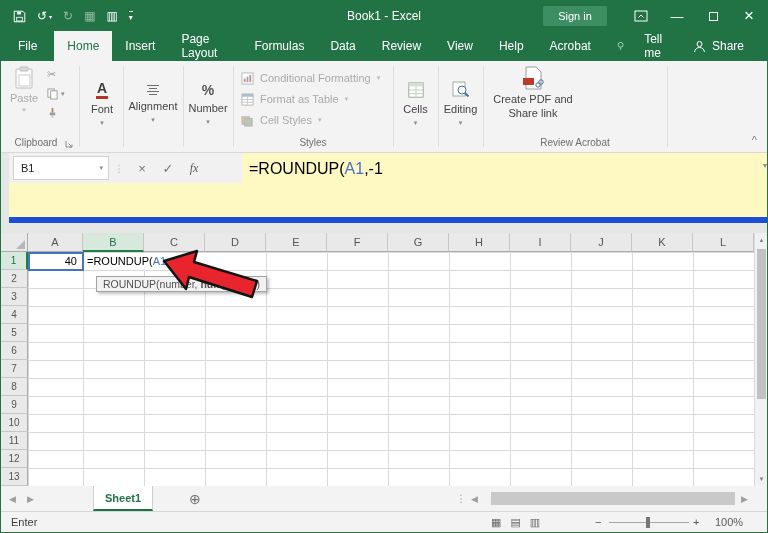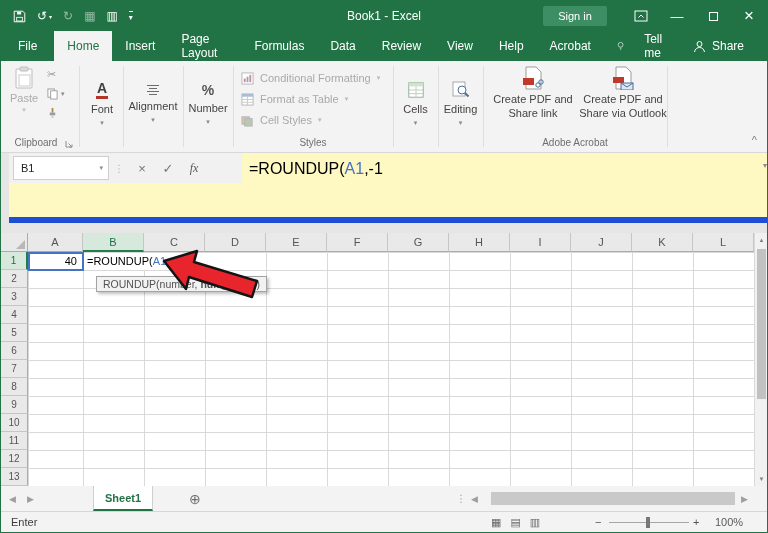--- a/index.html
+++ b/index.html
@@ -308,30 +308,21 @@
 
     <div class="acro-btn" style="left:488px;">
       <svg width="22" height="24" viewBox="0 0 22 24">
           <path d="M4 1h10l5 5v17H4z" fill="#fff" stroke="#9b9b9b"></path>
           <rect x="1" y="12" width="11" height="7" fill="#c0392b"></rect>
           <circle cx="16" cy="19" r="2.2" fill="none" stroke="#4a6f9b"></circle>
           <circle cx="19" cy="16" r="2.2" fill="none" stroke="#4a6f9b"></circle>
         </svg>
       <span>Create PDF and Share link</span>
     </div>
-    <div class="acro-btn" style="left:578px;">
-      <svg width="22" height="24" viewBox="0 0 22 24">
-          <path d="M4 1h10l5 5v17H4z" fill="#fff" stroke="#9b9b9b"></path>
-          <rect x="1" y="11" width="11" height="6" fill="#c0392b"></rect>
-          <rect x="9" y="17" width="12" height="7" fill="#dce7f3" stroke="#4a6f9b"></rect>
-          <path d="M9 17l6 4 6-4" fill="none" stroke="#4a6f9b"></path>
-        </svg>
-      <span>Create PDF and Share via Outlook</span>
-    </div>
-    <div class="grp-label" style="left:482px;width:184px;">Adobe Acrobat</div>
+    <div class="grp-label" style="left:482px;width:184px;">Review Acrobat</div>
     <div class="gsep" style="left:666px;"></div>
 
     <div class="ribbon-collapse">^</div>
   </div>
 
   <div class="fbar">
     <div class="fbar-left">
       <div class="namebox">
         <span>B1</span>
         <span class="nb-dd">▾</span>

